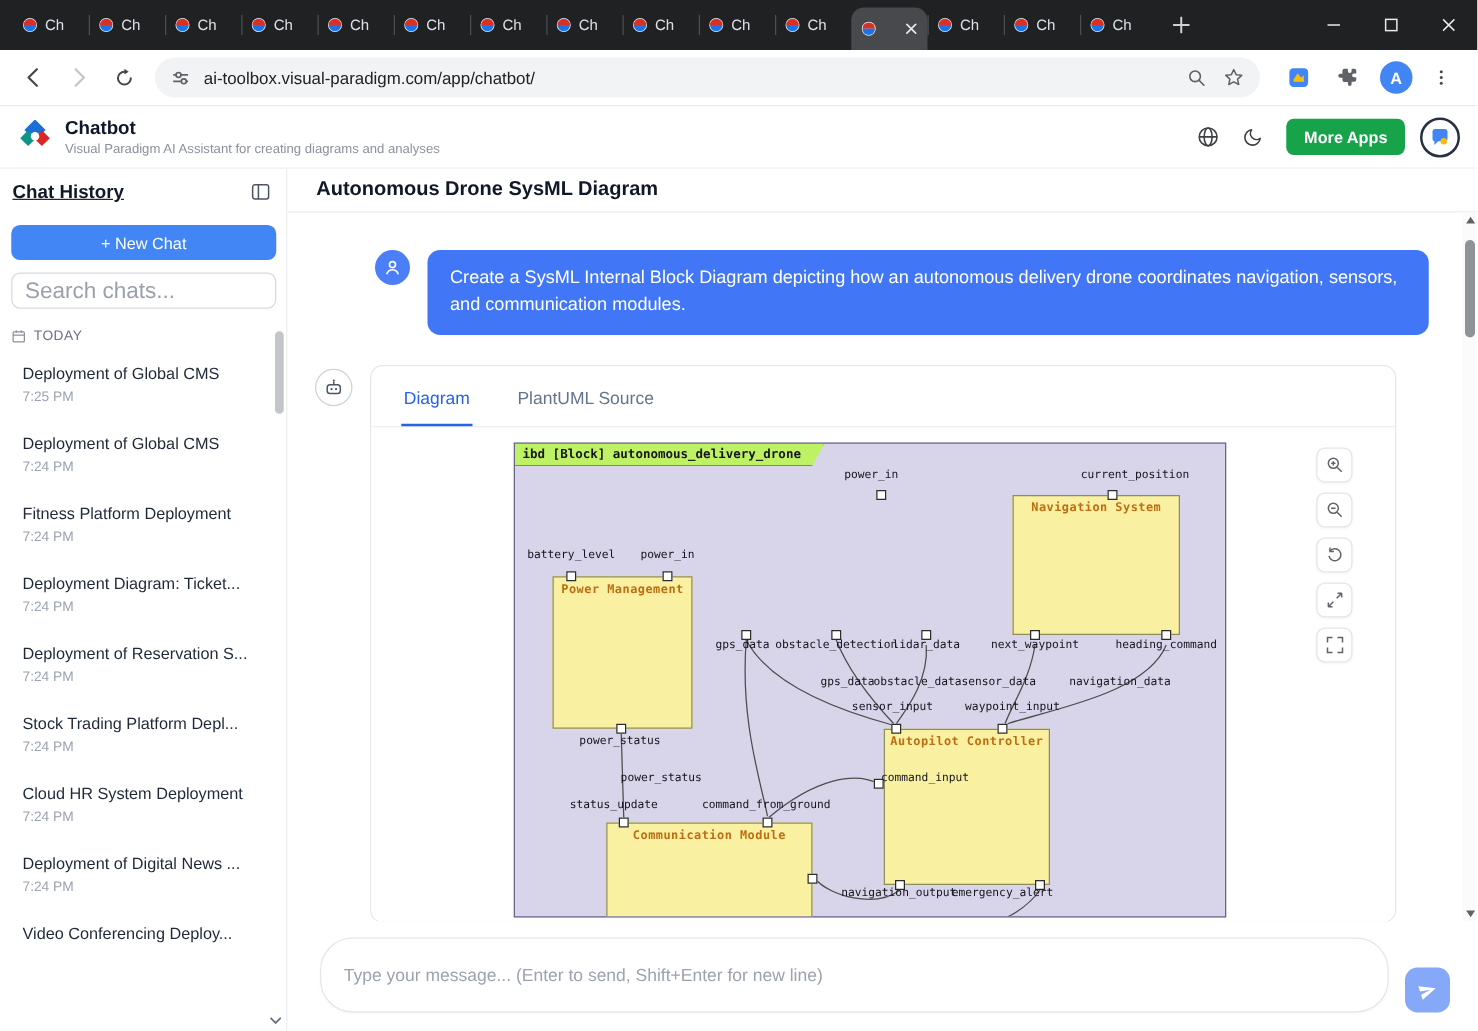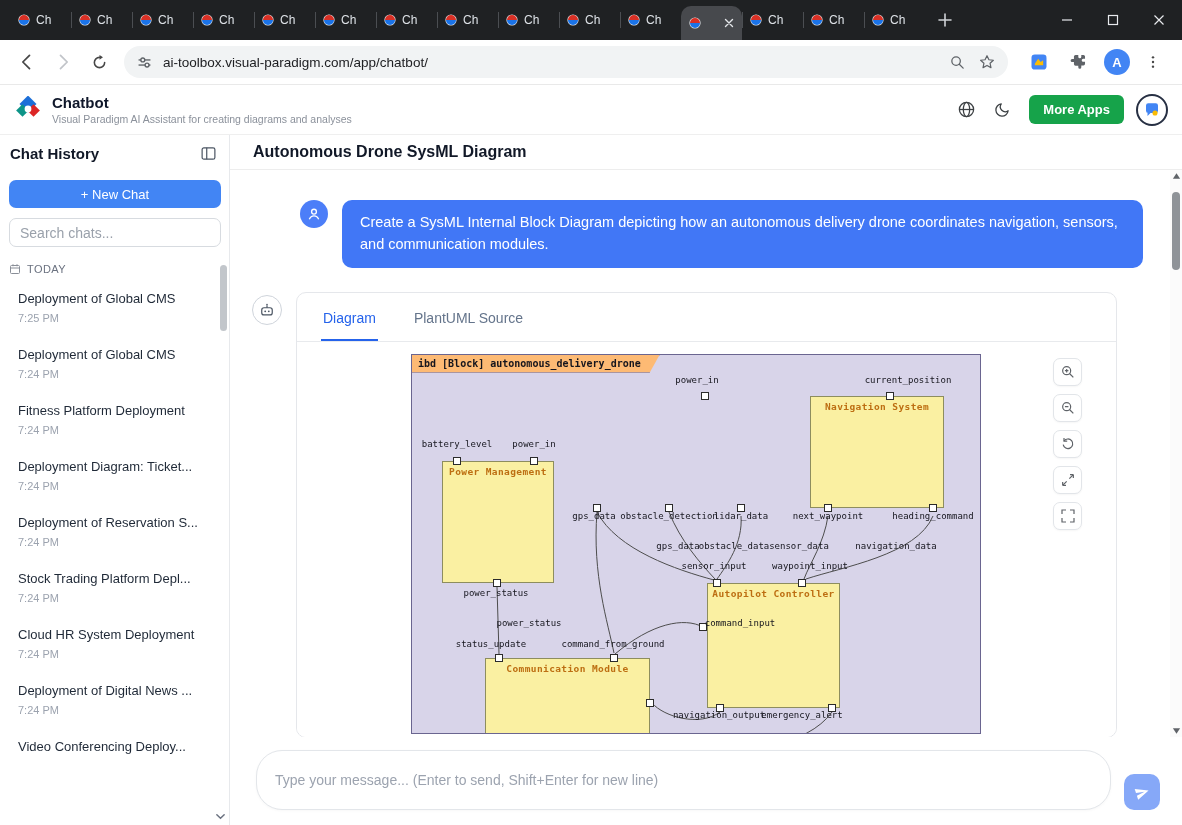--- a/index.html
+++ b/index.html
@@ -34,25 +34,25 @@
   .apptitle{font-size:15px;font-weight:bold;color:#0f172a;line-height:1.2;}
   .appsub{font-size:10.5px;color:#8b919b;margin-top:1px;}
   .hspace{flex:1;}
   .hicon{width:30px;height:30px;border:none;background:transparent;display:flex;align-items:center;justify-content:center;cursor:pointer;border-radius:50%;margin-left:6px;}
   .moreapps{background:#16a34a;color:#fff;border:none;border-radius:6px;font-size:13px;font-weight:bold;padding:7px 14px;margin-left:12px;cursor:pointer;font-family:inherit;}
   .assistbadge{width:32px;height:32px;border-radius:50%;border:2px solid #273043;margin-left:12px;display:flex;align-items:center;justify-content:center;cursor:pointer;background:#fff;}
 
   
   .appbody{position:relative;height:690px;display:flex;}
   .sidebar{position:relative;width:230px;border-right:1px solid #e7e9ec;padding:0 0 0 0;overflow:hidden;}
-  .sb-head{display:flex;align-items:center;justify-content:space-between;padding:10px 12px 8px 10px;}
+  .sb-head{display:flex;align-items:center;justify-content:space-between;padding:10px 12px 8px 10px;text-decoration:underline;}
   .sb-title{font-size:15px;font-weight:bold;color:#111827;}
   .sb-collapse{border:none;background:transparent;display:inline-flex;cursor:pointer;}
   .newchat{display:block;width:212px;margin:10px 9px 0 9px;height:28px;background:#4285f4;color:#fff;border:none;border-radius:7px;font-size:13px;cursor:pointer;font-family:inherit;}
-  .search{display:block;width:212px;margin:10px 9px 0 9px;height:29px;border:1px solid #d7dbe0;border-radius:7px;padding:0 10px;font-size:14px;color:#374151;font-family:inherit;}
+  .search{display:block;width:212px;margin:10px 9px 0 9px;height:29px;border:1px solid #d7dbe0;border-radius:7px;padding:0 10px;font-size:18px;color:#374151;font-family:inherit;}
   .search::placeholder{color:#9aa1ab;}
   .sb-section{display:flex;align-items:center;gap:6px;margin:16px 9px 8px 9px;color:#6b7280;font-size:11px;letter-spacing:.4px;}
   .chatlist{padding:0 9px;}
   .chat-item{height:52px;padding:8px 9px;border-radius:8px;margin-bottom:4px;cursor:pointer;}
   .chat-item.active{background:#dcebfd;}
   .ci-title{display:block;font-size:13px;color:#1f2937;white-space:nowrap;overflow:hidden;margin-bottom:6px;}
   .ci-time{display:block;font-size:11px;color:#9ca3af;}
   .sb-thumb{position:absolute;right:2px;top:130px;width:7px;height:66px;background:#c2c6cb;border-radius:4px;cursor:pointer;}
   .sb-chevron{position:absolute;right:3px;bottom:3px;display:inline-flex;cursor:pointer;}
 
@@ -70,21 +70,21 @@
   .ctab{padding:14px 2px 13px 2px;font-size:14px;color:#64748b;cursor:pointer;border-bottom:2px solid transparent;}
   .ctab.active{color:#2563eb;border-bottom-color:#2563eb;}
   .canvas{position:relative;height:396px;background:#fff;}
 
   
   .zoombar{position:absolute;right:34px;top:16px;display:flex;flex-direction:column;gap:8px;}
   .zbtn{width:29px;height:28px;border:1px solid #e2e5e9;background:#fff;border-radius:7px;display:flex;align-items:center;justify-content:center;cursor:pointer;box-shadow:0 1px 2px rgba(0,0,0,.04);}
 
   
   .frame{position:absolute;left:114px;top:12px;width:570px;height:380px;background:#d8d4e9;border:1px solid #6a6590;overflow:hidden;}
-  .frame-title{position:absolute;left:0;top:0;padding:3px 18px 3px 6px;font:bold 10px "DejaVu Sans Mono",monospace;color:#15151d;border-right:1px solid #6a6590;border-bottom:1px solid #6a6590;clip-path:polygon(0 0,100% 0,calc(100% - 10px) 100%,0 100%);background:#fdba74;z-index:3;}
+  .frame-title{position:absolute;left:0;top:0;padding:3px 18px 3px 6px;font:bold 10px "DejaVu Sans Mono",monospace;color:#15151d;border-right:1px solid #6a6590;border-bottom:1px solid #6a6590;clip-path:polygon(0 0,100% 0,calc(100% - 10px) 100%,0 100%);background:#bef264;z-index:3;}
   .blk{position:absolute;background:#faf0a2;border:1px solid #8d8d5e;z-index:1;}
   .blk-t{display:block;text-align:center;margin-top:4px;font:bold 9.5px "DejaVu Sans Mono",monospace;color:#bd6e12;letter-spacing:.4px;}
   .port{position:absolute;width:8px;height:8px;background:#fff;border:1px solid #2b2b2b;z-index:2;}
   .dlbl{position:absolute;transform:translateX(-50%);font:9px "DejaVu Sans Mono",monospace;color:#15151d;white-space:nowrap;z-index:2;}
   .wires{position:absolute;left:0;top:0;z-index:0;}
 
   
   .vscroll{position:absolute;right:0;top:35px;width:12px;height:567px;background:#fbfbfb;}
   .vs-up{position:absolute;top:2px;left:0;width:12px;display:flex;justify-content:center;}
   .vs-down{position:absolute;bottom:2px;left:0;width:12px;display:flex;justify-content:center;}

